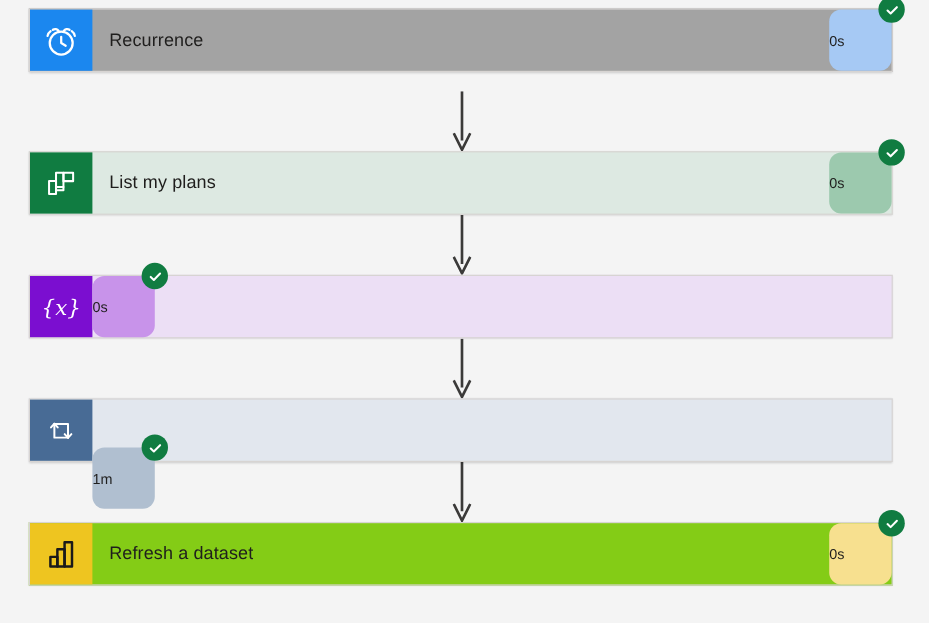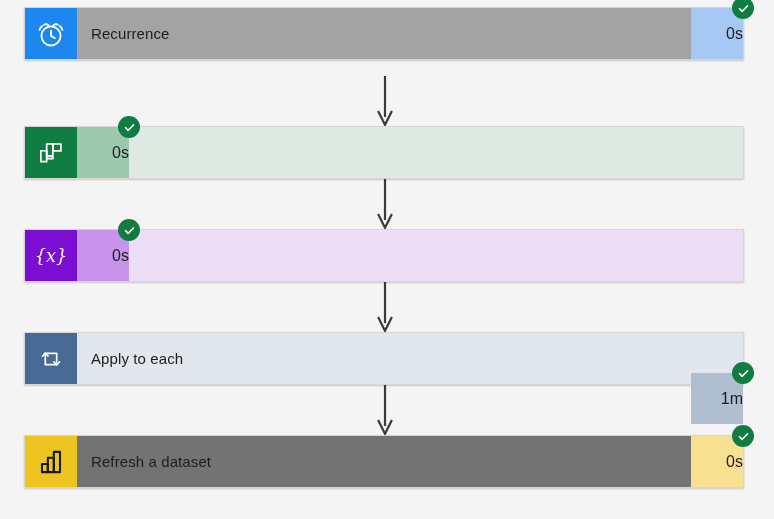--- a/index.html
+++ b/index.html
@@ -56,24 +56,25 @@
     white-space: nowrap;
     overflow: hidden;
     text-overflow: ellipsis;
   }
   .step-duration {
     width: 52px;
     min-width: 52px;
     height: 100%;
     display: flex;
     align-items: center;
-    justify-content: flex-end;
-    font-size: 16px;
+    justify-content: flex-start;
+    font-size: 12px;
     color: #1f1e1d;
     position: relative;
+    border-radius: 10px;
   }
   .status-badge {
     position: absolute;
     top: -11px;
     right: -11px;
     width: 22px;
     height: 22px;
     border-radius: 50%;
     background: #107c41;
     display: flex;
@@ -142,20 +143,23 @@
     </div>
     <div class="step" style="top: 126px; background: rgb(221, 233, 226);">
       <div class="step-icon" style="background: rgb(16, 124, 65);">
         <svg width="30" height="30" viewBox="0 0 32 32" fill="none" stroke="#ffffff" stroke-width="1.8" stroke-linejoin="round">
           <rect x="5.2" y="13.6" width="6.2" height="11.6"></rect>
           <rect x="11.4" y="6.4" width="6.6" height="12.6"></rect>
           <rect x="18" y="6.4" width="8.6" height="7.4"></rect>
           <rect x="11.4" y="19" width="6.6" height="3.0"></rect>
         </svg>
       </div>
+      <div class="step-body">
+        <span class="step-title">List my plans</span>
+      </div>
       <div class="step-duration" style="background: rgb(156, 201, 174);">
         <span>0s</span>
         <div class="status-badge" style="background: rgb(16, 124, 65);">
           <svg width="13" height="13" viewBox="0 0 16 16" fill="none" stroke="#ffffff" stroke-width="2.1" stroke-linecap="round" stroke-linejoin="round">
             <path d="M3.2 8.3 6.4 11.4 12.8 4.9"></path>
           </svg>
         </div>
       </div>
     </div>
     <div class="step" style="top: 229px; background: rgb(236, 223, 245);">
@@ -175,33 +179,30 @@
     </div>
     <div class="step" style="top: 332px; background: rgb(226, 231, 238);">
       <div class="step-icon" style="background: rgb(72, 107, 149);">
         <svg width="28" height="28" viewBox="0 0 32 32" fill="none" stroke="#ffffff" stroke-width="1.9" stroke-linecap="round" stroke-linejoin="round">
           <path d="M9.5 9.5h13v13"></path>
           <path d="M22.5 22.5h-13v-13"></path>
           <path d="M6.3 12.8 9.5 9.2l3.2 3.6"></path>
           <path d="M19.3 19.2l3.2 3.6 3.2-3.6"></path>
         </svg>
       </div>
-      <div class="step-body">
-        <span class="step-title">Apply to each</span>
-      </div>
       <div class="step-duration" style="background: rgb(176, 191, 208); margin-top: 40px;">
         <span>1m</span>
         <div class="status-badge" style="background: rgb(16, 124, 65);">
           <svg width="13" height="13" viewBox="0 0 16 16" fill="none" stroke="#ffffff" stroke-width="2.1" stroke-linecap="round" stroke-linejoin="round">
             <path d="M3.2 8.3 6.4 11.4 12.8 4.9"></path>
           </svg>
         </div>
       </div>
     </div>
-    <div class="step" style="top: 435px; background: #737373;">
+    <div class="step" style="top: 435px; background: #84cc16;">
       <div class="step-icon" style="background: rgb(238, 197, 32);">
         <svg width="30" height="30" viewBox="0 0 32 32" fill="none" stroke="#1a1a1a" stroke-width="2.2" stroke-linejoin="round">
           <rect x="19.0" y="5.2" width="6.6" height="21.6"></rect>
           <rect x="12.6" y="11.4" width="6.4" height="15.4"></rect>
           <rect x="6.4" y="18.2" width="6.2" height="8.6"></rect>
         </svg>
       </div>
       <div class="step-body">
         <span class="step-title">Refresh a dataset</span>
       </div>

